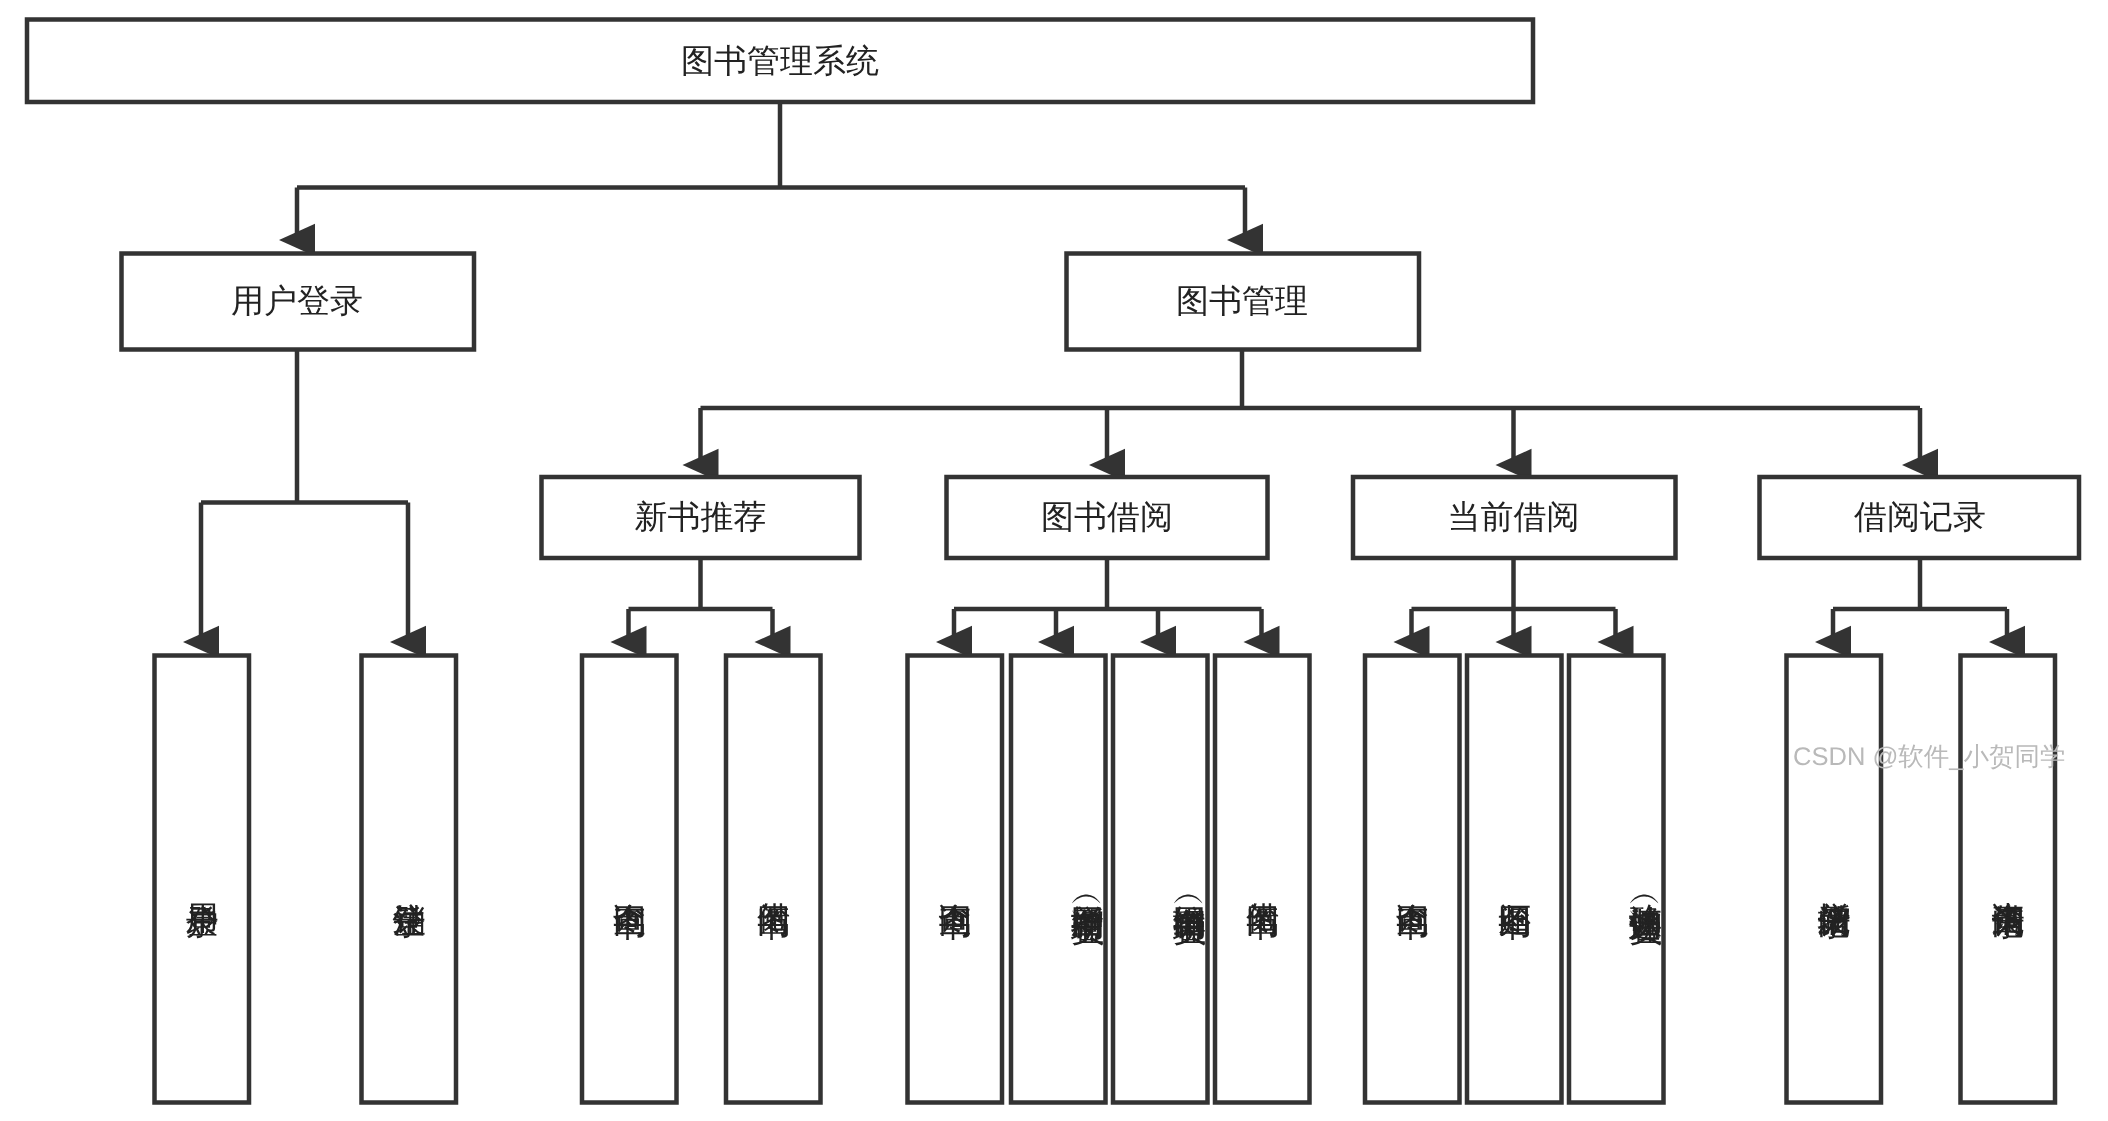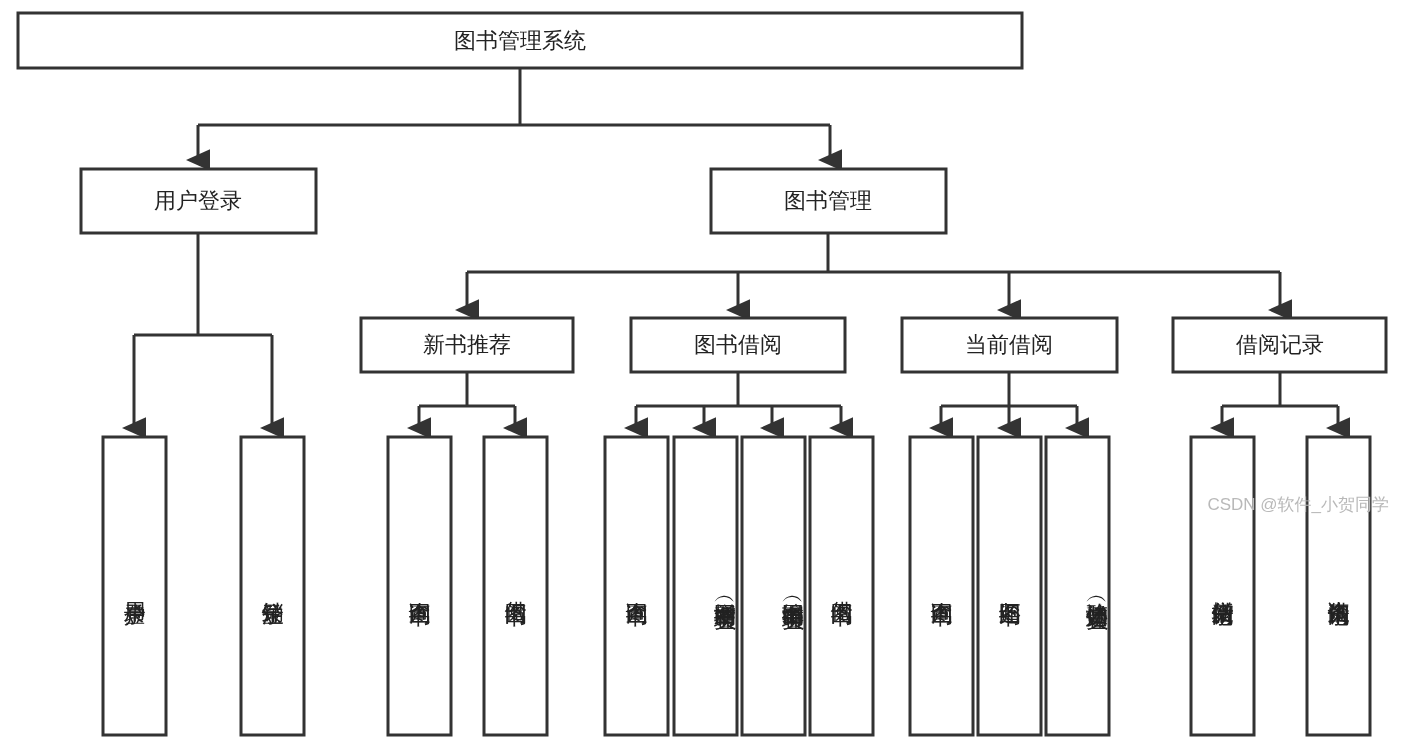--- a/index.html
+++ b/index.html
@@ -54,21 +54,21 @@
     letter-spacing: 1px;
     display: flex;
     align-items: center;
     justify-content: center;
     text-align: center;
     white-space: nowrap;
     pointer-events: none;
   }
   .watermark {
     position: absolute;
-    right: 16px;
+    right: 28px;
     bottom: 8px;
     font-family: "Liberation Sans", "DejaVu Sans", sans-serif;
     font-size: 17px;
     color: #b9b9b9;
     white-space: nowrap;
   }
 </style>
 </head>
 <body>
 

